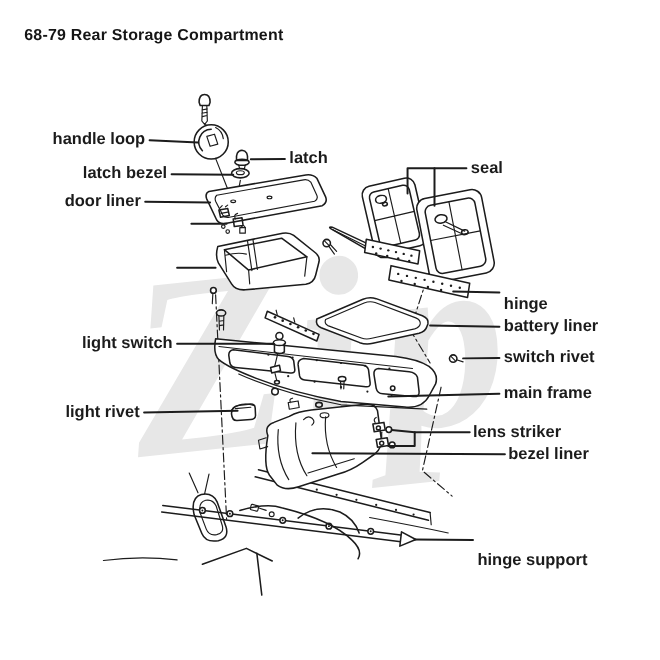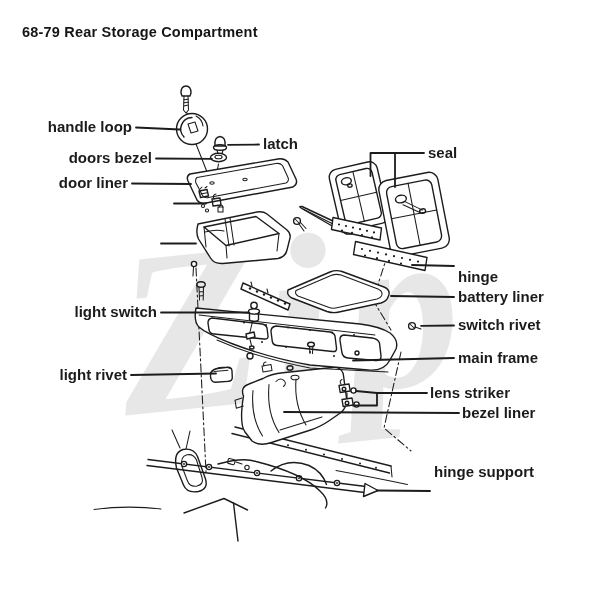--- a/index.html
+++ b/index.html
@@ -298,26 +298,26 @@
       <path class="leader" d="M131,375 L216,373.5"></path>
       <path class="leader" d="M427,393 L377,393 L377,405.5 L353,405.5"></path>
       <path class="leader" d="M377,393 L356,391"></path>
       <path class="leader" d="M459,413 L284,412"></path>
       <path class="leader" d="M430,491 L377,490.5"></path>
     </g>
   </svg>
 
   <div class="lbl r" style="right:468px;top:119px">handle loop</div>
   <div class="lbl" style="left:263px;top:136px">latch</div>
-  <div class="lbl r" style="right:448px;top:150px">doors bezel</div>
+  <div class="lbl r" style="right:448px;top:150px">latch bezel</div>
   <div class="lbl r" style="right:472px;top:175px">door liner</div>
   <div class="lbl" style="left:428px;top:145px">seal</div>
   <div class="lbl" style="left:458px;top:269px">hinge</div>
   <div class="lbl" style="left:458px;top:289px">battery liner</div>
   <div class="lbl r" style="right:443px;top:304px">light switch</div>
   <div class="lbl" style="left:458px;top:317px">switch rivet</div>
   <div class="lbl" style="left:458px;top:350px">main frame</div>
   <div class="lbl r" style="right:473px;top:367px">light rivet</div>
   <div class="lbl" style="left:430px;top:385px">lens striker</div>
   <div class="lbl" style="left:462px;top:405px">bezel liner</div>
-  <div class="lbl" style="left:434px;top:464px">hinge support</div>
+  <div class="lbl" style="left:434px;top:502px">hinge support</div>
 
 </div>
 
 </body></html>

